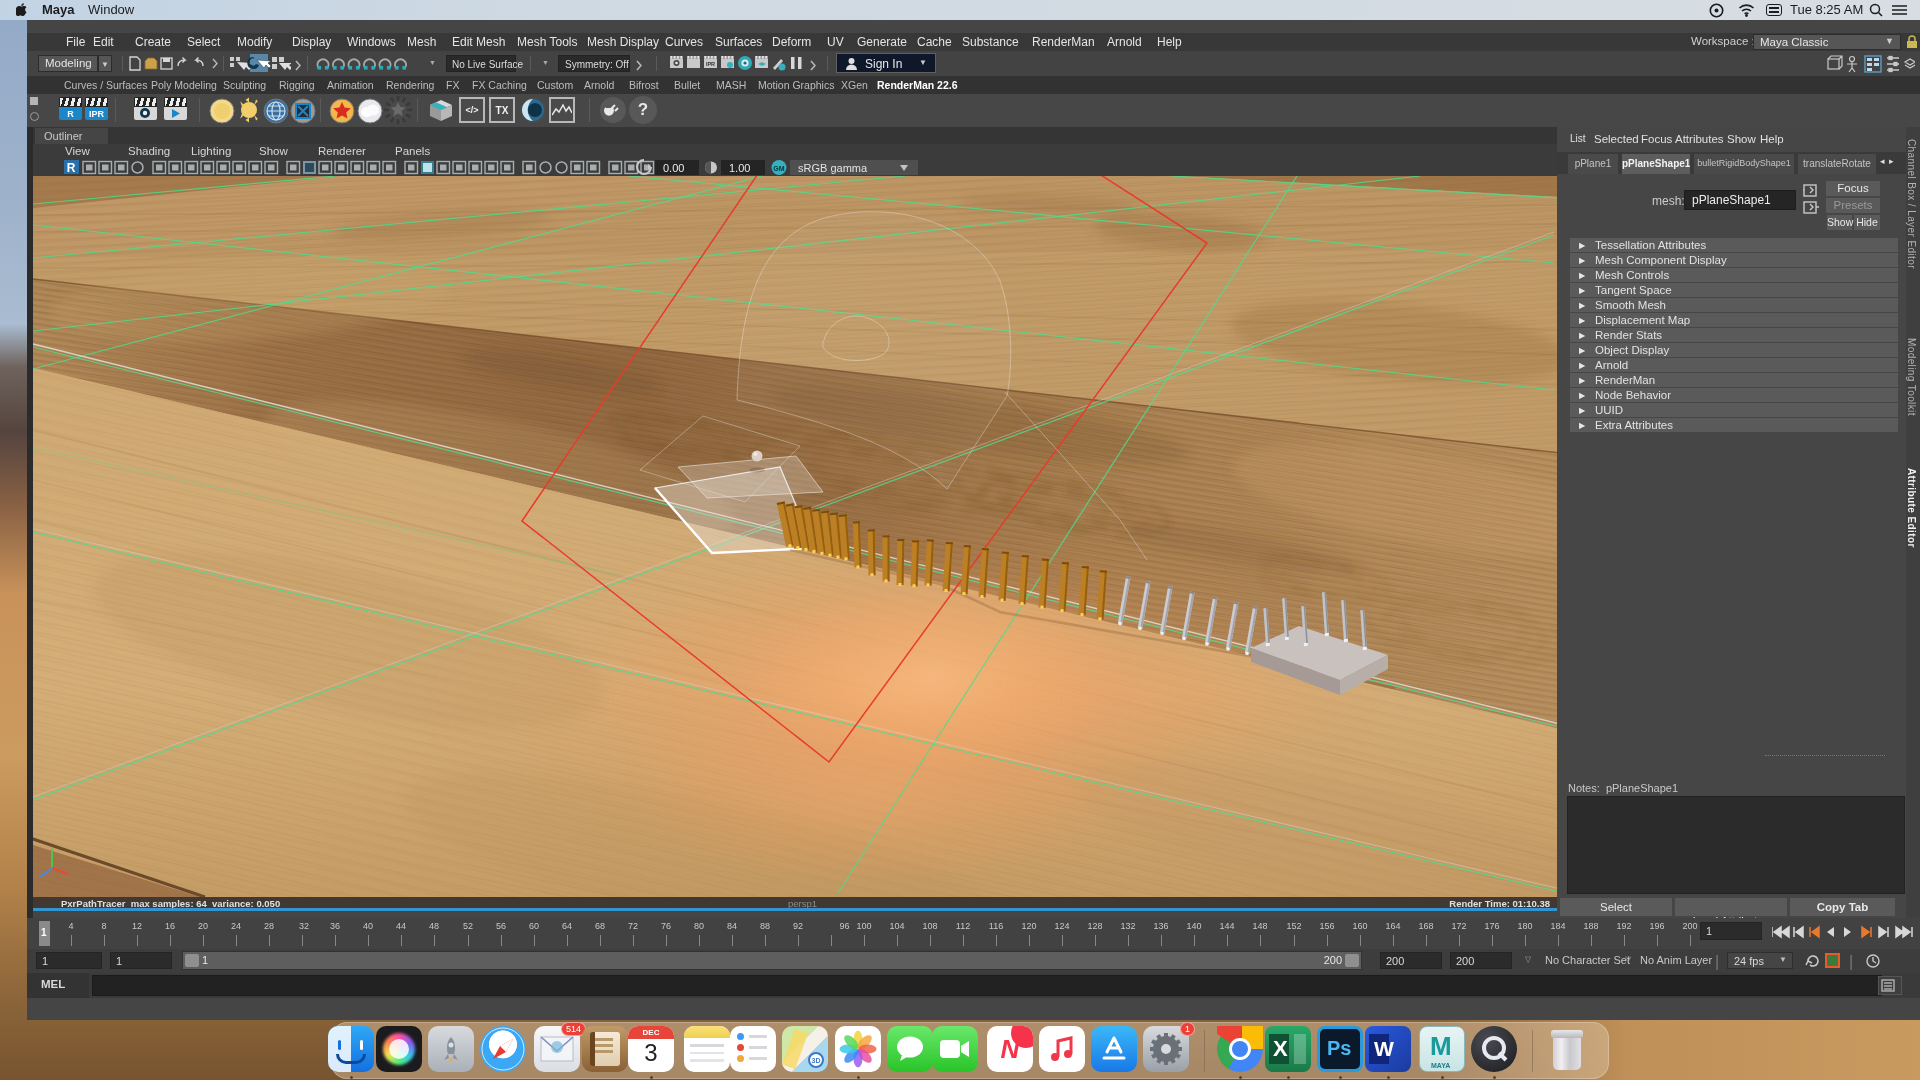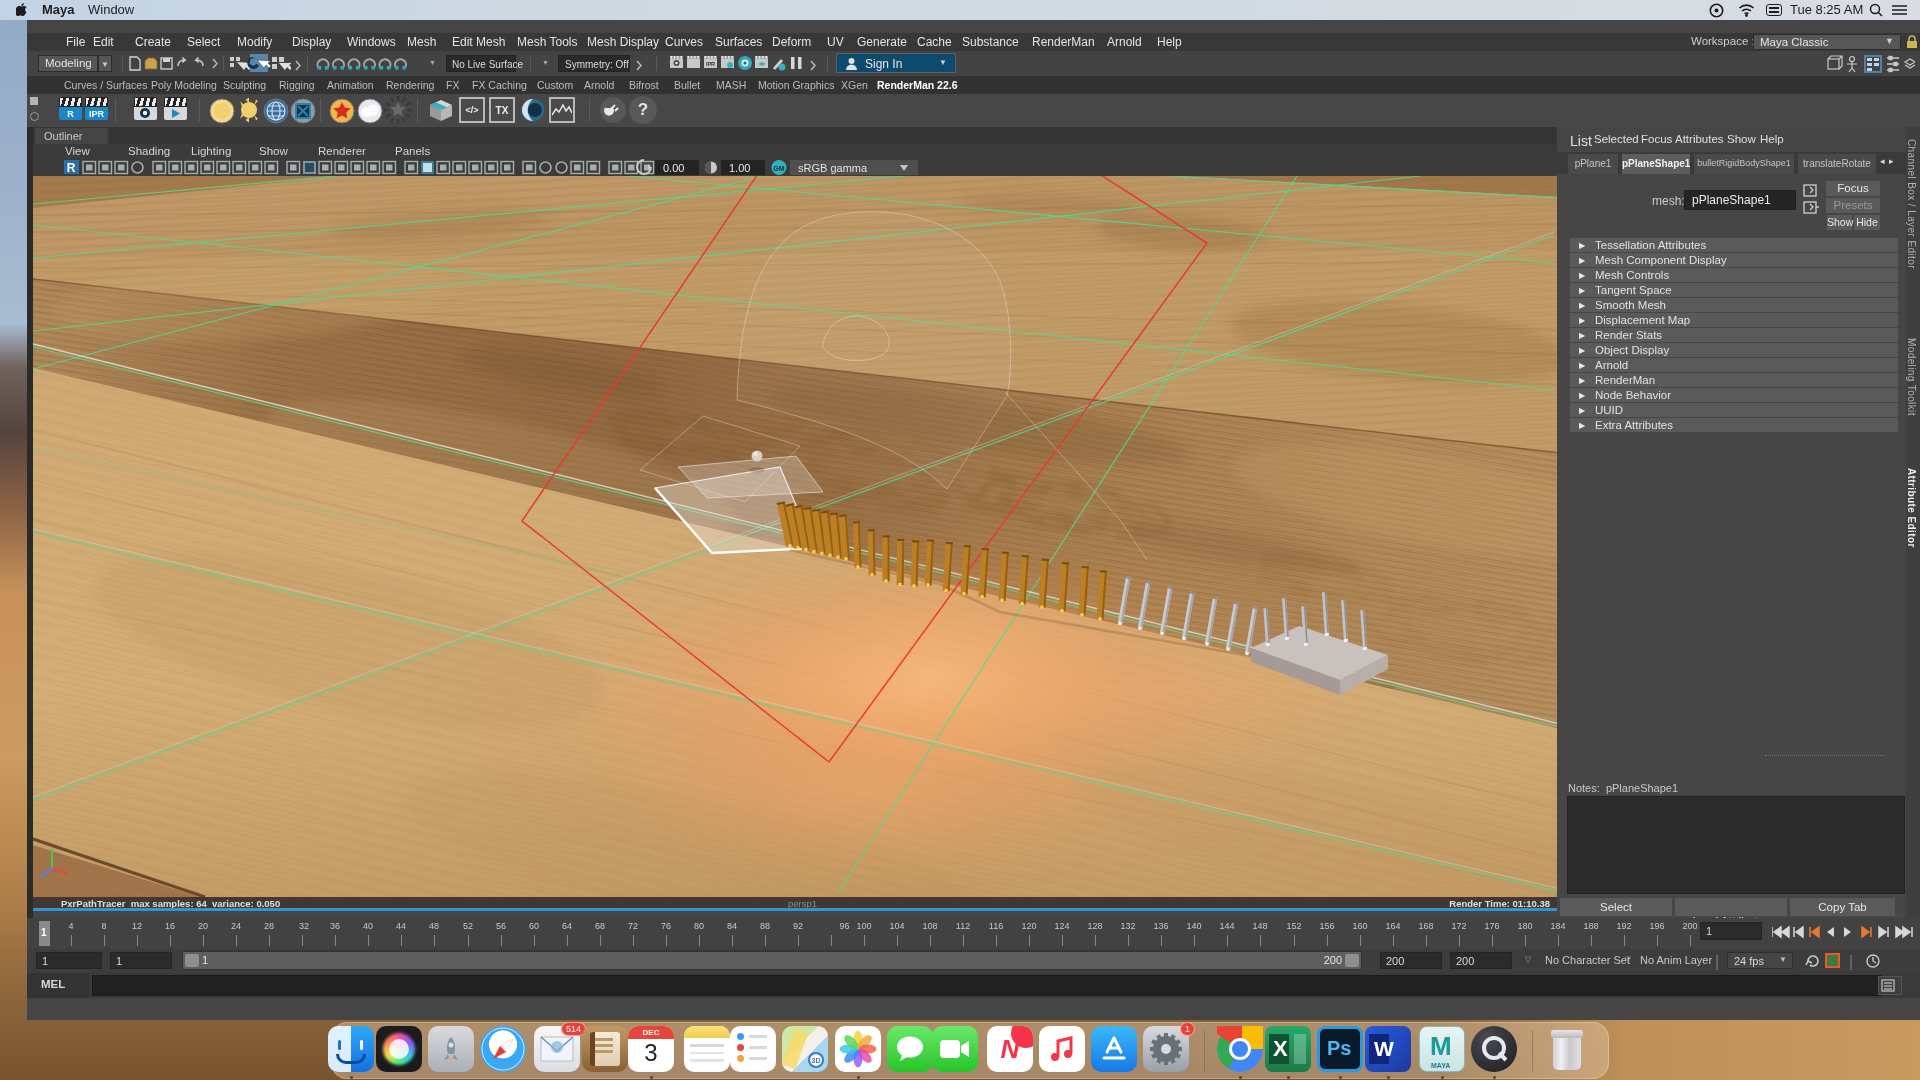--- a/index.html
+++ b/index.html
@@ -221,21 +221,21 @@
 <path d="M89 10 l4 -2 4 2 -4 2 z" fill="#35b0bf"></path>
 <path d="M104 14 l8 -9 2 2 -8 9 z" fill="#cfcfcf"></path>
         <circle cx="113" cy="13" r="3.5" fill="#35b0bf"></circle>
 <rect x="122" y="3" width="3.5" height="12" fill="#d8d8d8"></rect>
         <rect x="129" y="3" width="3.5" height="12" fill="#d8d8d8"></rect>
 </svg>
 <div class="abs" style="left:783px;top:6px;"><svg width="6" height="11" viewBox="0 0 6 11">
           <path d="M1 1 L5 5.5 L1 10" fill="none" stroke="#b8b8b8" stroke-width="1.6"></path>
         </svg></div>
 <div class="abs" style="left:800px;top:5px;width:1px;height:15px;background:#5a5a5a;"></div>
-<div class="abs" style="left:809px;top:2px;width:120px;height:20px;background:#0c4a6e;border:1px solid #5f5f5f;color:#e8e8e8;font-size:12px;">
+<div class="abs" style="left:809px;top:2px;width:100px;height:20px;background:#0f172a;border:1px solid #5f5f5f;color:#e8e8e8;font-size:12px;">
 <svg class="abs" style="left:8px;top:3px" width="13" height="13">
           <circle cx="6.5" cy="4" r="3" fill="#e0e0e0"></circle>
           <path d="M1 13 a5.5 5.5 0 0 1 11 0 z" fill="#e0e0e0"></path>
         </svg>
 <span class="abs" style="left:28px;top:3px;">Sign In</span>
 <span class="abs" style="right:8px;top:4px;font-size:8px;color:#ccc;">▼</span>
       </div>
 <svg class="abs" style="left:1800px;top:4px" width="88" height="18">
 <g fill="none" stroke="#c9c9c9" stroke-width="1.2">
 <rect x="1" y="4" width="11" height="10"></rect>
@@ -868,21 +868,21 @@
       </g>
 </svg>
 <div class="abs vbottom">
       <span class="abs" style="left:8px;top:1px;font-weight:bold;margin-left:20px;">PxrPathTracer&nbsp;&nbsp;max samples: 64&nbsp;&nbsp;variance: 0.050</span>
       <span class="abs" style="left:755px;top:1px;color:#8a8a8a;">persp1</span>
       <span class="abs" style="right:10px;top:1px;font-weight:bold;">Render Time: 01:10.38</span>
     </div>
 <div class="abs blueline"></div>
 <div class="abs lgutter"></div>
 <div class="abs ae">
-<span class="abs" style="left:13px;top:6px;color:#e0e0e0;font-size:14px;">List</span>
+<span class="abs" style="left:13px;top:6px;color:#e0e0e0;font-size:10px;">List</span>
 <span class="abs" style="left:37px;top:6px;color:#e0e0e0;font-size:11.5px;">Selected</span>
 <span class="abs" style="left:84px;top:6px;color:#e0e0e0;font-size:11.5px;">Focus</span>
 <span class="abs" style="left:118px;top:6px;color:#e0e0e0;font-size:11.5px;">Attributes</span>
 <span class="abs" style="left:170px;top:6px;color:#e0e0e0;font-size:11.5px;">Show</span>
 <span class="abs" style="left:203px;top:6px;color:#e0e0e0;font-size:11.5px;">Help</span>
 <div class="abs" style="left:0;top:25px;width:349px;height:22px;background:#3a3a3a;">
 <div class="abs" style="left:11px;top:2px;width:50px;height:20px;background:#4a4a4a;color:#c4c4c4;font-weight:normal;font-size:10px;text-align:center;padding-top:4px;overflow:hidden;white-space:nowrap;">pPlane1</div>
 <div class="abs" style="left:65px;top:2px;width:68px;height:20px;background:#5d5d5d;color:#f2f2f2;font-weight:bold;font-size:10px;text-align:center;padding-top:4px;overflow:hidden;white-space:nowrap;">pPlaneShape1</div>
 <div class="abs" style="left:137px;top:2px;width:100px;height:20px;background:#4a4a4a;color:#c4c4c4;font-weight:normal;font-size:9px;text-align:center;padding-top:4px;overflow:hidden;white-space:nowrap;">bulletRigidBodyShape1</div>
 <div class="abs" style="left:241px;top:2px;width:78px;height:20px;background:#4a4a4a;color:#c4c4c4;font-weight:normal;font-size:10px;text-align:center;padding-top:4px;overflow:hidden;white-space:nowrap;">translateRotate</div>
@@ -952,21 +952,21 @@
       </div>
 <div class="aesec" style="top:291px;">
         <span style="position:absolute;left:9px;top:3px;font-size:8px;color:#e8e8e8;">▶</span>
         <span style="position:absolute;left:25px;top:1px;">Extra Attributes</span>
       </div>
 <div class="abs" style="left:208px;top:628px;width:120px;height:1px;border-top:1px dotted #777;"></div>
 <span class="abs" style="left:11px;top:655px;color:#c8c8c8;font-size:11px;">Notes:&nbsp;&nbsp;pPlaneShape1</span>
 <div class="abs" style="left:10px;top:669px;width:338px;height:98px;background:#2b2b2b;border:1px solid #222;"></div>
 <div class="btn3" style="left:3px;top:771px;width:112px;height:18px;padding-top:3px;">Select</div>
 <div class="btn3" style="left:118px;top:771px;width:112px;height:18px;padding-top:17px;">Load Attributes</div>
-<div class="btn3" style="left:233px;top:771px;width:105px;height:18px;padding-top:3px;">Copy Tab</div>
+<div class="btn3" style="left:233px;top:771px;width:105px;height:18px;padding-top:3px;font-weight:bold;">Copy Tab</div>
 </div>
 <div class="abs sidebar">
 <span class="vtext" style="top:12px;">Channel Box / Layer Editor</span>
 <span class="vtext" style="top:211px;">Modeling Toolkit</span>
 <span class="vtext" style="top:341px;color:#f2f2f2;font-weight:bold;">Attribute Editor</span>
 </div>
 <div class="abs trow">
 <div class="abs" style="left:12px;top:3px;width:11px;height:25px;background:#8a8a8a;"></div>
 <span class="abs" style="left:14px;top:9px;color:#fff;font-size:10px;font-weight:bold;">1</span>
 <span class="tlab" style="left:44px;">4</span>

